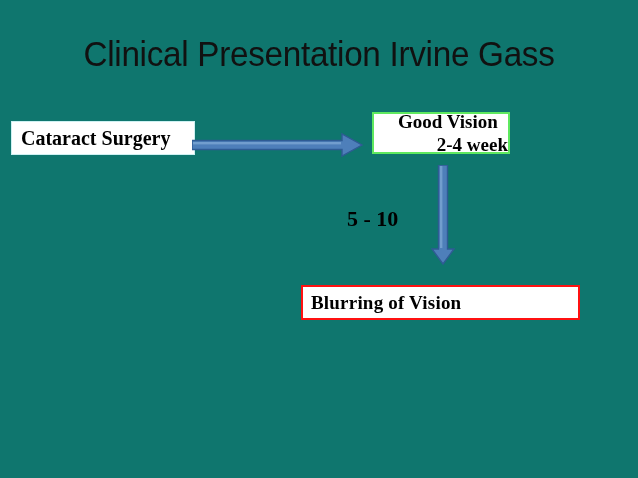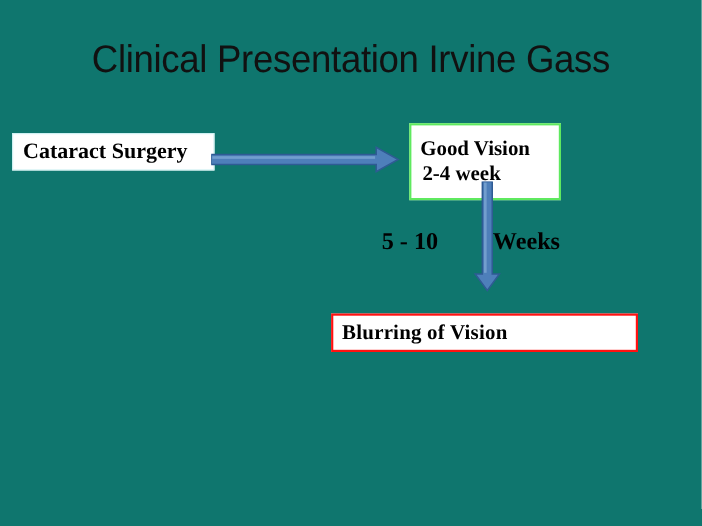--- a/index.html
+++ b/index.html
@@ -56,27 +56,27 @@
     font-size: 20px;
     padding-left: 9px;
     line-height: 1.0;
   }
 
   
   #box-goodvision {
     left: 372px;
     top: 112px;
     width: 138px;
-    height: 70px;
+    height: 42px;
     border: 2px solid #5FE95F;
     font-size: 19px;
-    padding-left: 8px;
+    padding-left: 24px;
     line-height: 1.22;
   }
-  #box-goodvision .ln2 { padding-left: 2px; }
+  #box-goodvision .ln2 { padding-left: 2px; text-align: right; }
 
   
   #box-blurring {
     left: 301px;
     top: 285px;
     width: 279px;
     height: 35px;
     border: 2px solid #FF1111;
     font-size: 19px;
     padding-left: 8px;
@@ -121,21 +121,20 @@
     <rect x="1" y="11" width="148" height="2.4" fill="#7FA8D4" opacity="0.75"></rect>
   </svg>
 
   <div id="box-goodvision" class="node">
     <span class="ln1">Good Vision</span>
     <span class="ln2">2-4 week</span>
   </div>
 
   <div id="weeks-label">
     <span class="num">5 - 10</span>
-    <span class="wrd">Weeks</span>
   </div>
 
   <svg id="arrow-v" class="arrow-svg" width="30" height="102" viewBox="0 0 30 102">
     <polygon points="10.5,0 19.5,0 19.5,84 26,84 15,99 4,84 10.5,84" fill="#4E7FBA" stroke="#2F5B94" stroke-width="1.4" stroke-linejoin="miter"></polygon>
     <rect x="12" y="1" width="2.4" height="82" fill="#7FA8D4" opacity="0.75"></rect>
   </svg>
 
   <div id="box-blurring" class="node">
     <span>Blurring of Vision</span>
   </div>

